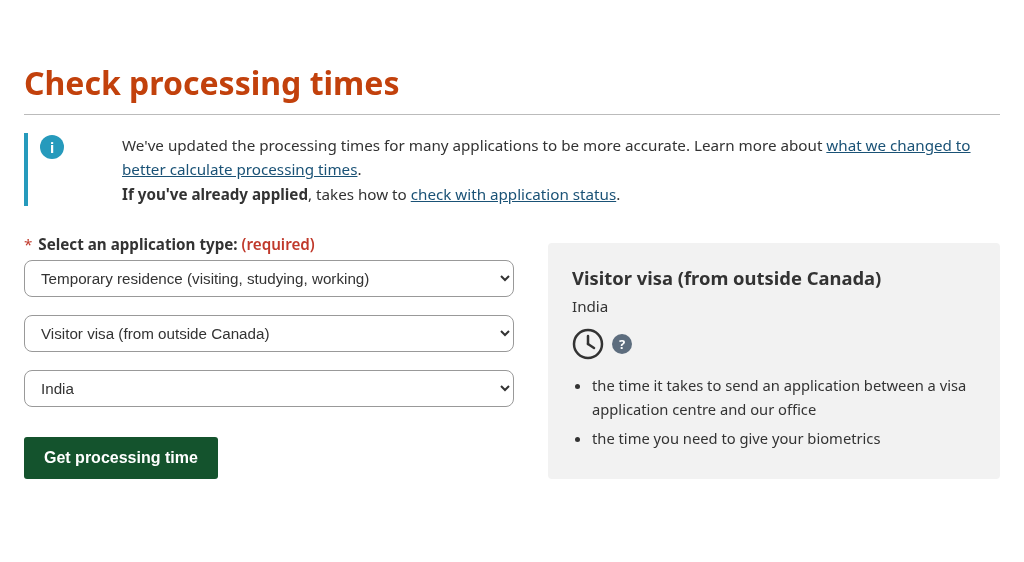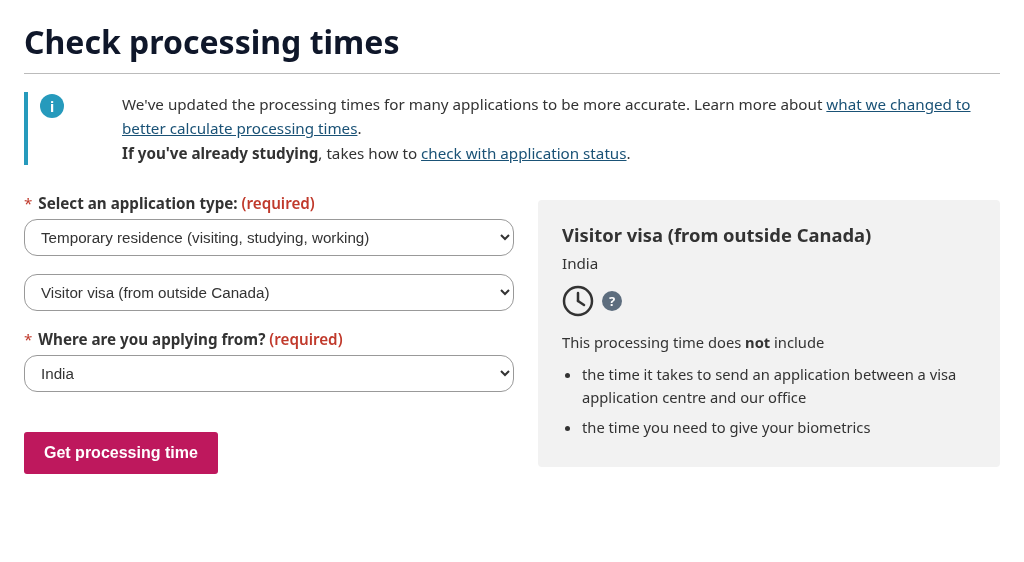--- a/index.html
+++ b/index.html
@@ -7,22 +7,23 @@
       font-family: "Noto Sans", Arial, sans-serif;
       font-size: 16px;
       background: #fff;
       color: #333;
       padding: 20px 24px;
       max-width: 1024px;
     }
     h1 {
       font-size: 2rem;
       font-weight: 700;
-      color: #0f172a;
+      color: #c2410c;
       margin-bottom: 10px;
+      margin-top: 41px;
     }
     hr {
       border: none;
       border-top: 1px solid #bbb;
       margin-bottom: 18px;
     }
     .info-banner {
       display: flex;
       align-items: flex-start;
       border-left: 4px solid #269abc;
@@ -52,22 +53,22 @@
     }
     .info-text a {
       color: #1a5276;
       text-decoration: underline;
     }
     .info-text strong {
       font-weight: 700;
     }
     .main-layout {
       display: flex;
-      gap: 24px;
-      align-items: center;
+      gap: 34px;
+      align-items: flex-end;
     }
     .form-section {
       flex: 0 0 490px;
       max-width: 490px;
     }
     .field-group {
       margin-bottom: 18px;
     }
     .field-label {
       font-size: 0.95rem;
@@ -82,37 +83,37 @@
       color: #c0392b;
       font-weight: 600;
     }
     .field-label span.label-text {
       font-weight: 700;
     }
     select {
       width: 100%;
       padding: 8px 12px;
       border: 1px solid #999;
-      border-radius: 13px;
+      border-radius: 8px;
       font-size: 0.95rem;
       color: #333;
       background: #fff;
       appearance: auto;
       cursor: pointer;
     }
     .btn-get {
-      background: #be185d;
+      background: #14532d;
       color: #fff;
       border: none;
       padding: 12px 20px;
       font-size: 1rem;
       font-weight: 600;
       border-radius: 3px;
       cursor: pointer;
-      margin-top: 22px;
+      margin-top: 12px;
     }
     .result-card {
       flex: 1;
       background: #f2f2f2;
       border-radius: 4px;
       padding: 22px 24px;
       min-width: 0;
     }
     .result-card h2 {
       font-size: 1.15rem;
@@ -182,21 +183,21 @@
 </head>
 <body>
 
 <h1>Check processing times</h1>
 <hr>
 
 <div class="info-banner">
   <div class="info-icon">i</div>
   <div class="info-text">
     <span>We've updated the processing times for many applications to be more accurate. Learn more about </span><a href="#">what we changed to better calculate processing times</a><span>.</span><br>
-    <strong>If you've already studying</strong><span>, takes how to </span><a href="#">check with application status</a><span>.</span>
+    <strong>If you've already applied</strong><span>, takes how to </span><a href="#">check with application status</a><span>.</span>
   </div>
 </div>
 
 <div class="main-layout">
 
   <div class="form-section">
 
     <div class="field-group">
       <div class="field-label">
         <span class="required-star">*</span>
@@ -213,26 +214,20 @@
 
     <div class="field-group">
       <select>
         <option>Visitor visa (from outside Canada)</option>
         <option>Study permit</option>
         <option>Work permit</option>
       </select>
     </div>
 
     <div class="field-group">
-      <div class="field-label">
-        <span class="required-star">*</span>
-        <span class="label-text">Where are you applying from?</span>
-        <span> </span>
-        <span class="required-text">(required)</span>
-      </div>
       <select>
         <option>India</option>
         <option>United States</option>
         <option>United Kingdom</option>
         <option>China</option>
         <option>Philippines</option>
       </select>
     </div>
 
     <button class="btn-get">Get processing time</button>
@@ -245,22 +240,19 @@
     <div class="result-days">
       <span class="clock-icon">
         <svg width="32" height="32" viewBox="0 0 32 32" fill="none">
           <circle cx="16" cy="16" r="14" stroke="#333" stroke-width="2.5" fill="none"></circle>
           <line x1="16" y1="8" x2="16" y2="16" stroke="#333" stroke-width="2.5" stroke-linecap="round"></line>
           <line x1="16" y1="16" x2="22" y2="20" stroke="#333" stroke-width="2.5" stroke-linecap="round"></line>
         </svg>
       </span>
       <span class="help-icon">?</span>
     </div>
-    <div class="result-not-include">
-      <span>This processing time does </span><strong>not</strong><span> include</span>
-    </div>
     <ul class="result-list">
       <li>the time it takes to send an application between a visa application centre and our office</li>
       <li>the time you need to give your biometrics</li>
     </ul>
   </div>
 
 </div>
 
 </body></html>

